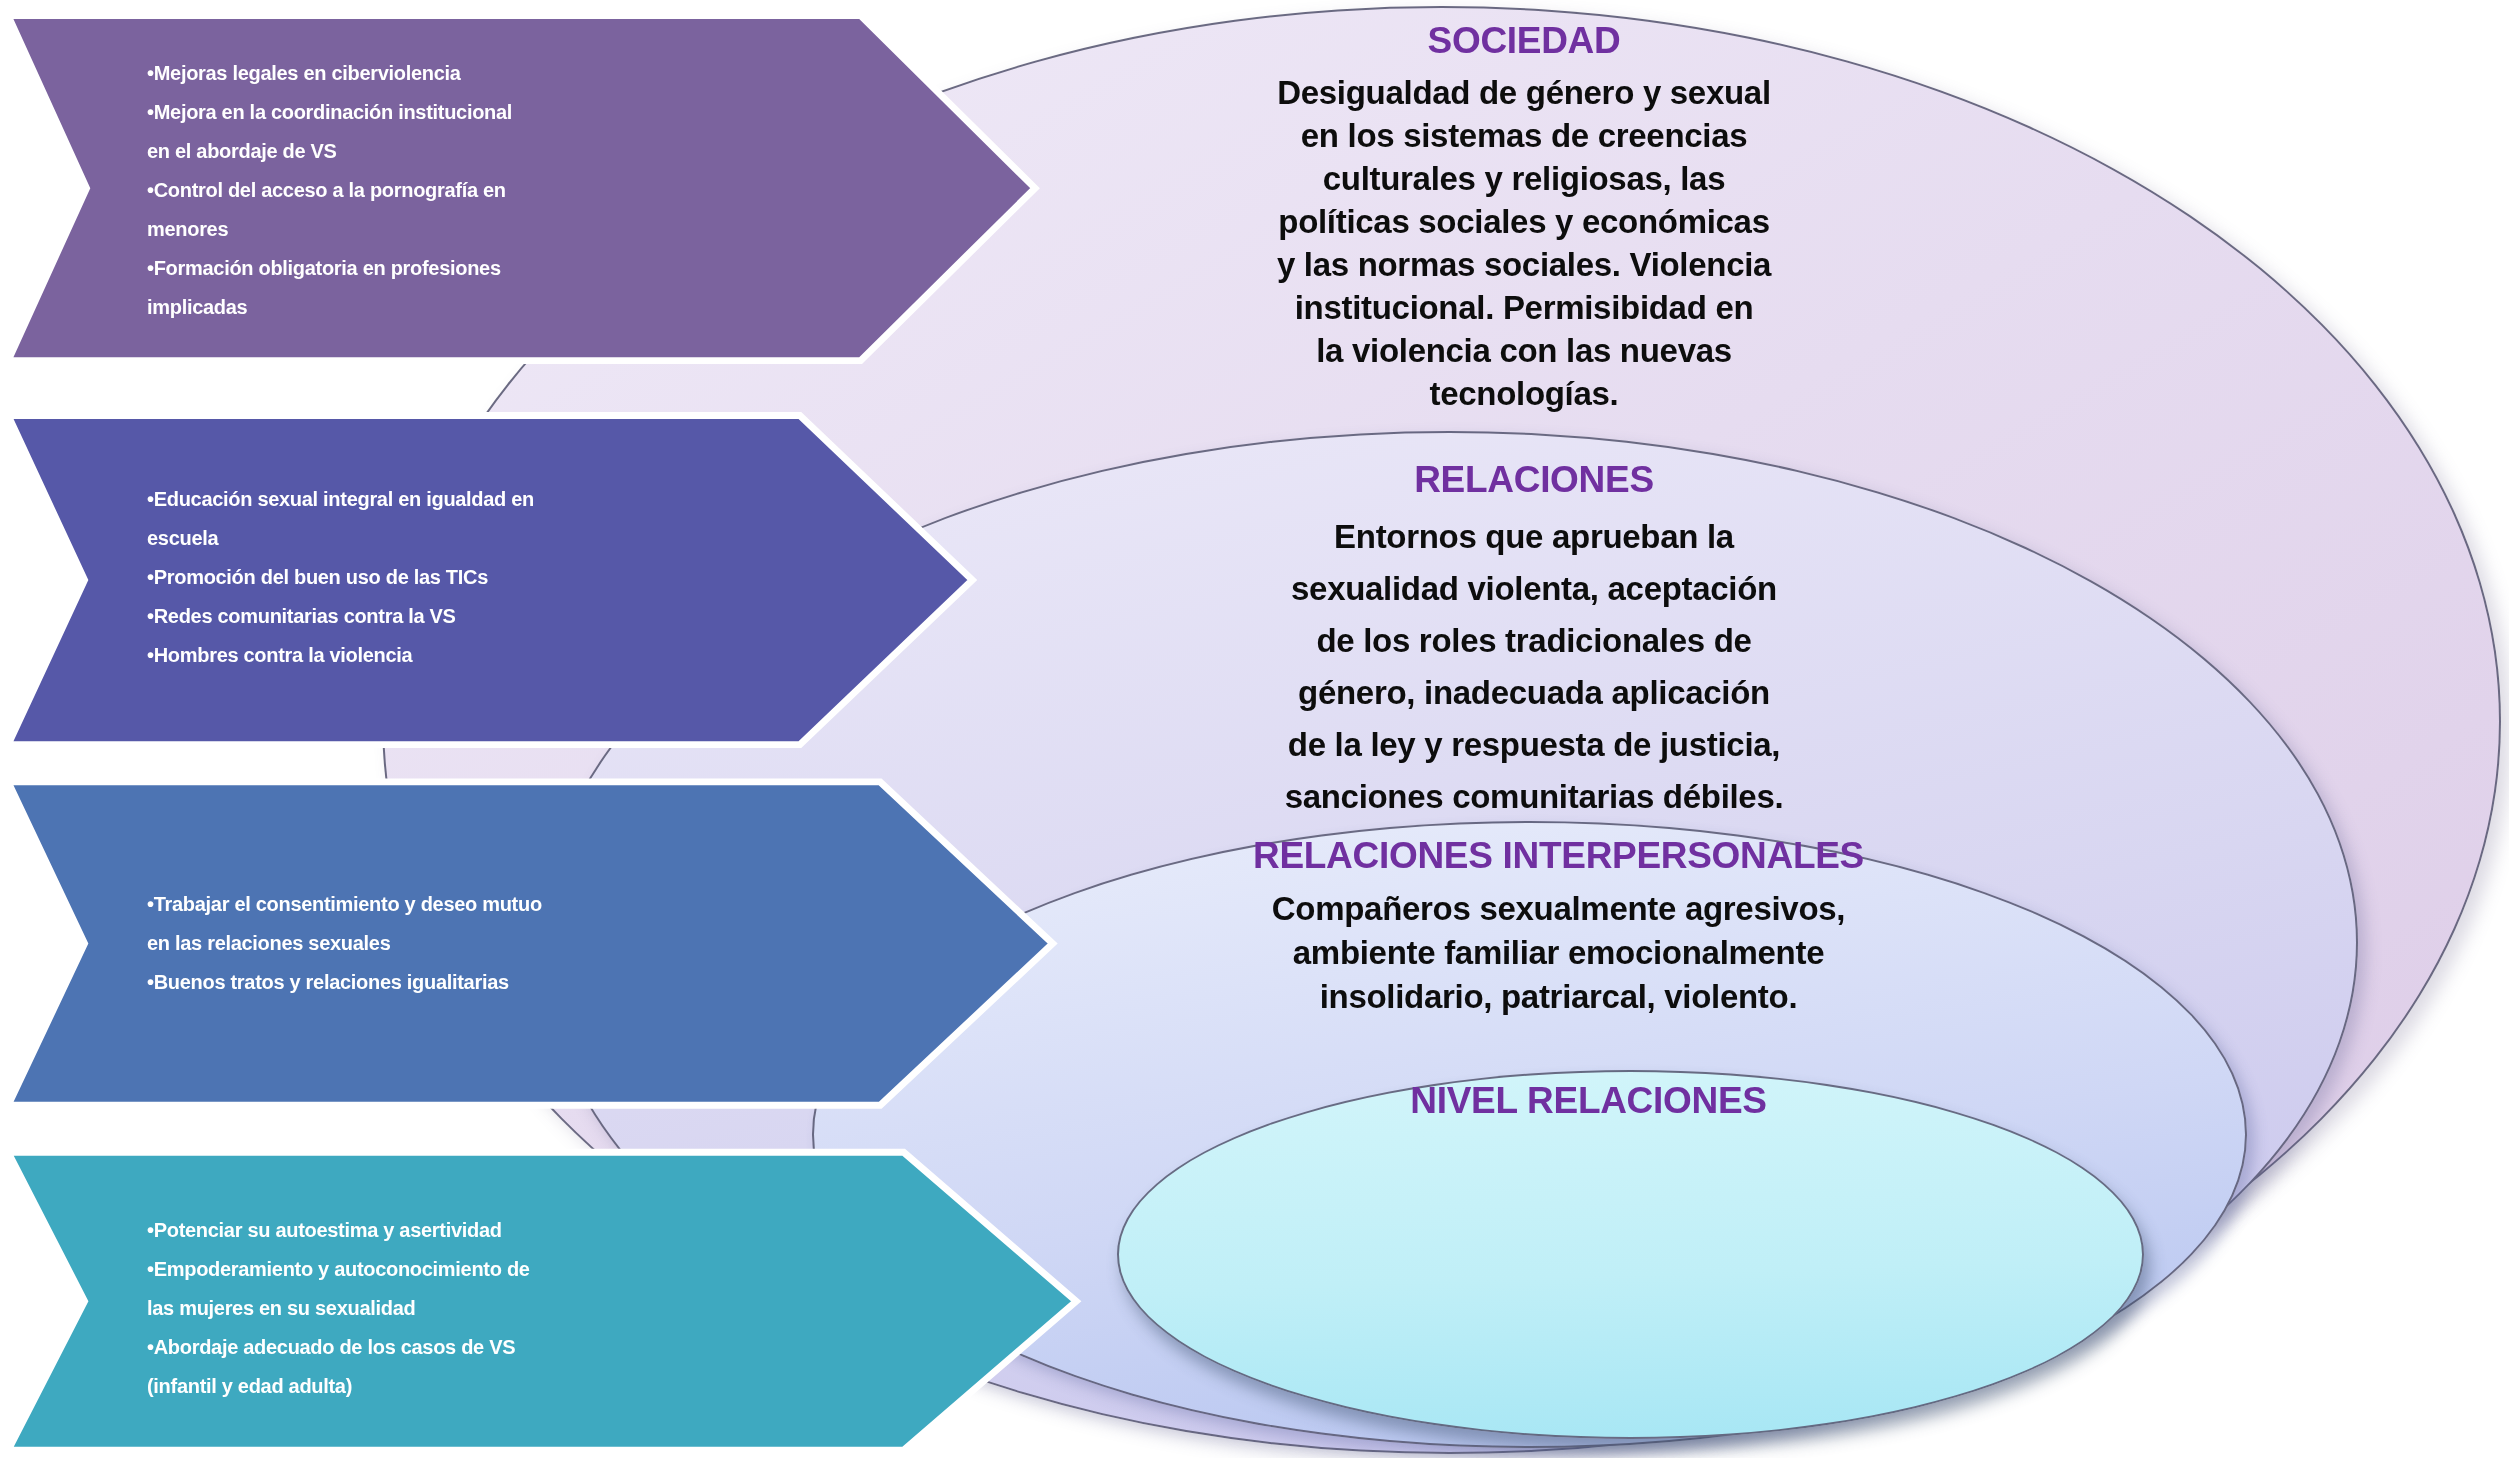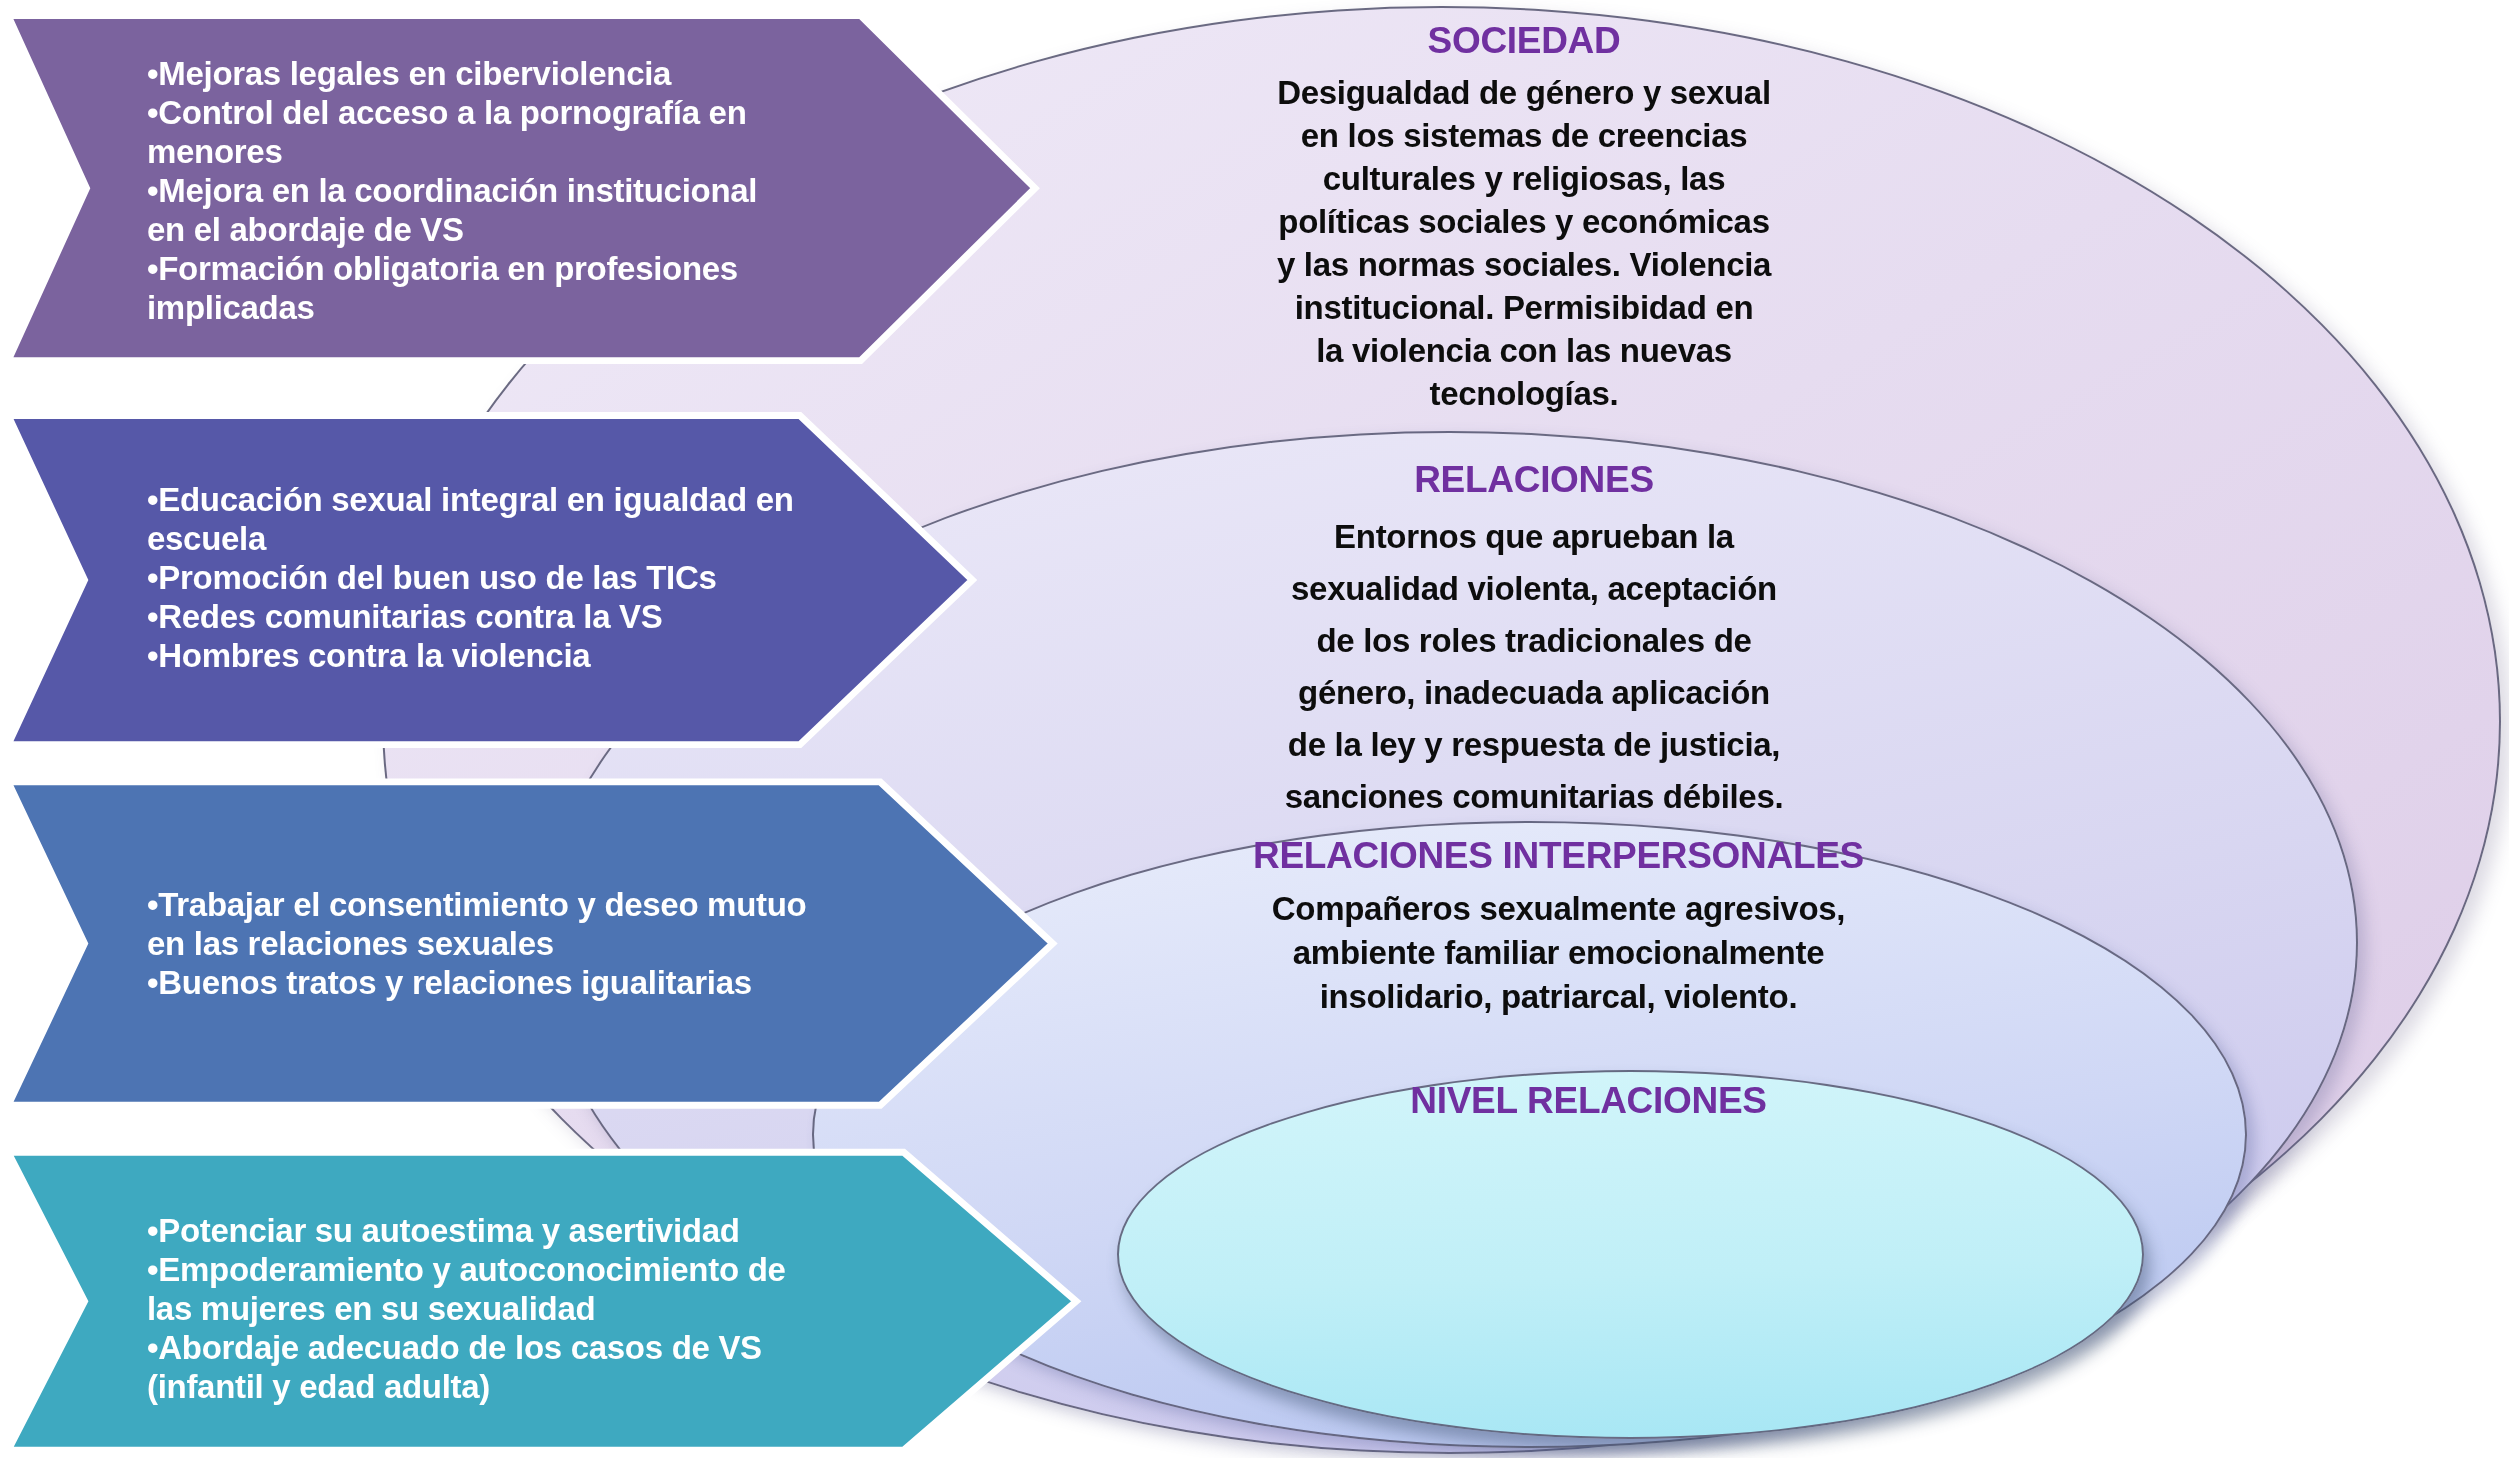--- a/index.html
+++ b/index.html
@@ -28,21 +28,21 @@
   .t1{left:1117px;top:19.6px;width:814px;}
   .t2{left:1147px;top:459px;width:774px;}
   .t2 .lvl-body{line-height:52px;}
   .t3{left:1078px;top:835px;width:961px;}
   .t3 .lvl-body{line-height:44px;}
   .t4{left:1108px;top:1080px;width:961px;}
   
   svg.arrows{position:absolute;left:0;top:0;width:2509px;height:1458px;}
   svg.arrows polygon{stroke:#ffffff;stroke-width:7;stroke-linejoin:miter;}
   .atext{position:absolute;left:147px;width:686px;color:#ffffff;
-         font-weight:700;font-size:33px;letter-spacing:-0.3px;line-height:39px;}
+         font-weight:700;font-size:20px;letter-spacing:-0.3px;line-height:39px;}
   .bullet{white-space:pre-line;}
   .bullet::before{content:"\2022";}
   .a1{top:54px;}
   .a2{top:480px;}
   .a3{top:885px;}
   .a4{top:1211px;}
 </style>
 </head>
 <body>
 
@@ -85,24 +85,24 @@
 
   <svg class="arrows" viewBox="0 0 2560 1488" aria-hidden="true">
     <polygon points="8,16 878,16 1056,192 878,368 8,368 88,192" fill="#7b639e"></polygon>
     <polygon points="8,424 816,424 992,592 816,760 8,760 86,592" fill="#5658a8"></polygon>
     <polygon points="8,798 898,798 1074,963 898,1128 8,1128 86,963" fill="#4d74b3"></polygon>
     <polygon points="8,1176 922,1176 1098,1328 922,1480 8,1480 86,1328" fill="#3ea9c0"></polygon>
   </svg>
 
   <div class="atext a1">
     <div class="bullet">Mejoras legales en ciberviolencia</div>
+    <div class="bullet">Mejora en la coordinación institucional
+en el abordaje de VS</div>
     <div class="bullet">Control del acceso a la pornografía en
 menores</div>
-    <div class="bullet">Mejora en la coordinación institucional
-en el abordaje de VS</div>
     <div class="bullet">Formación obligatoria en profesiones
 implicadas</div>
   </div>
   <div class="atext a3">
     <div class="bullet">Trabajar el consentimiento y deseo mutuo
 en las relaciones sexuales</div>
     <div class="bullet">Buenos tratos y relaciones igualitarias</div>
   </div>
   <div class="atext a2">
     <div class="bullet">Educación sexual integral en igualdad en

